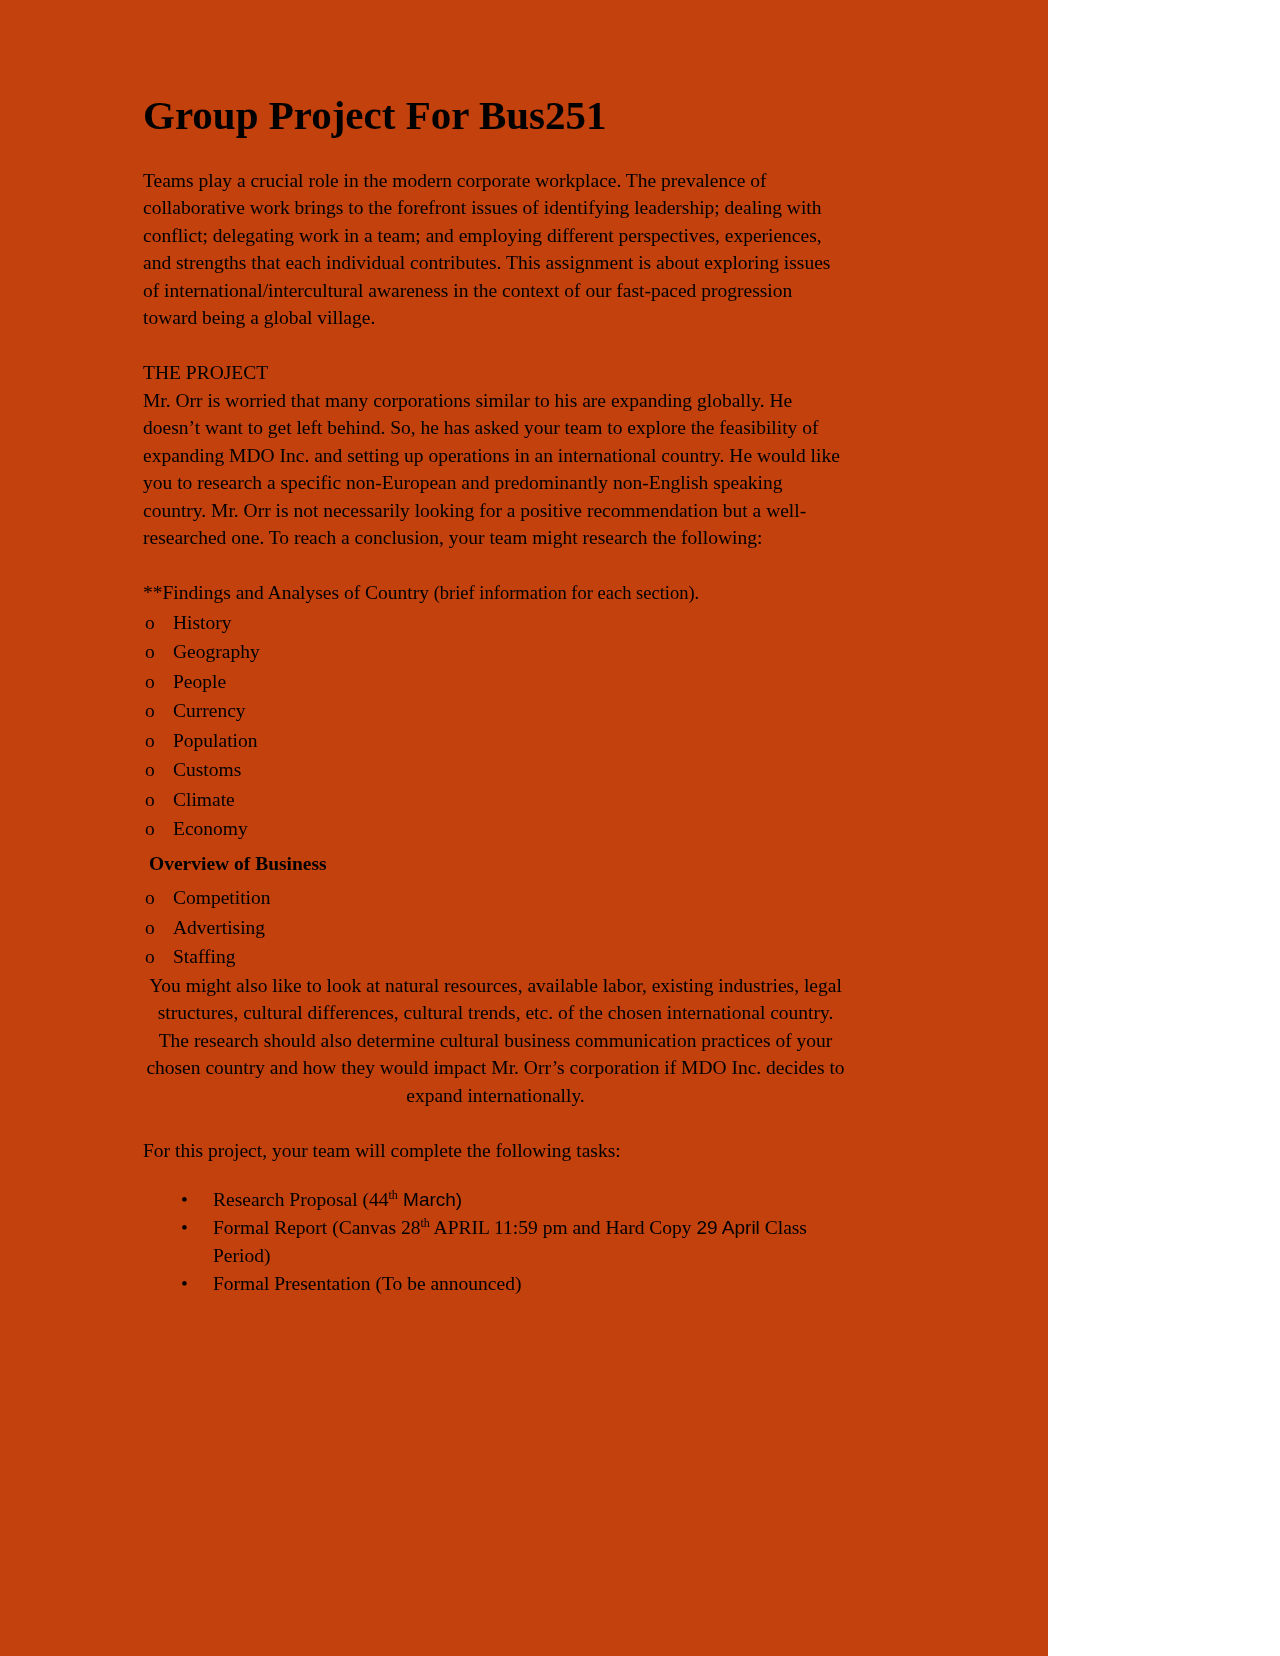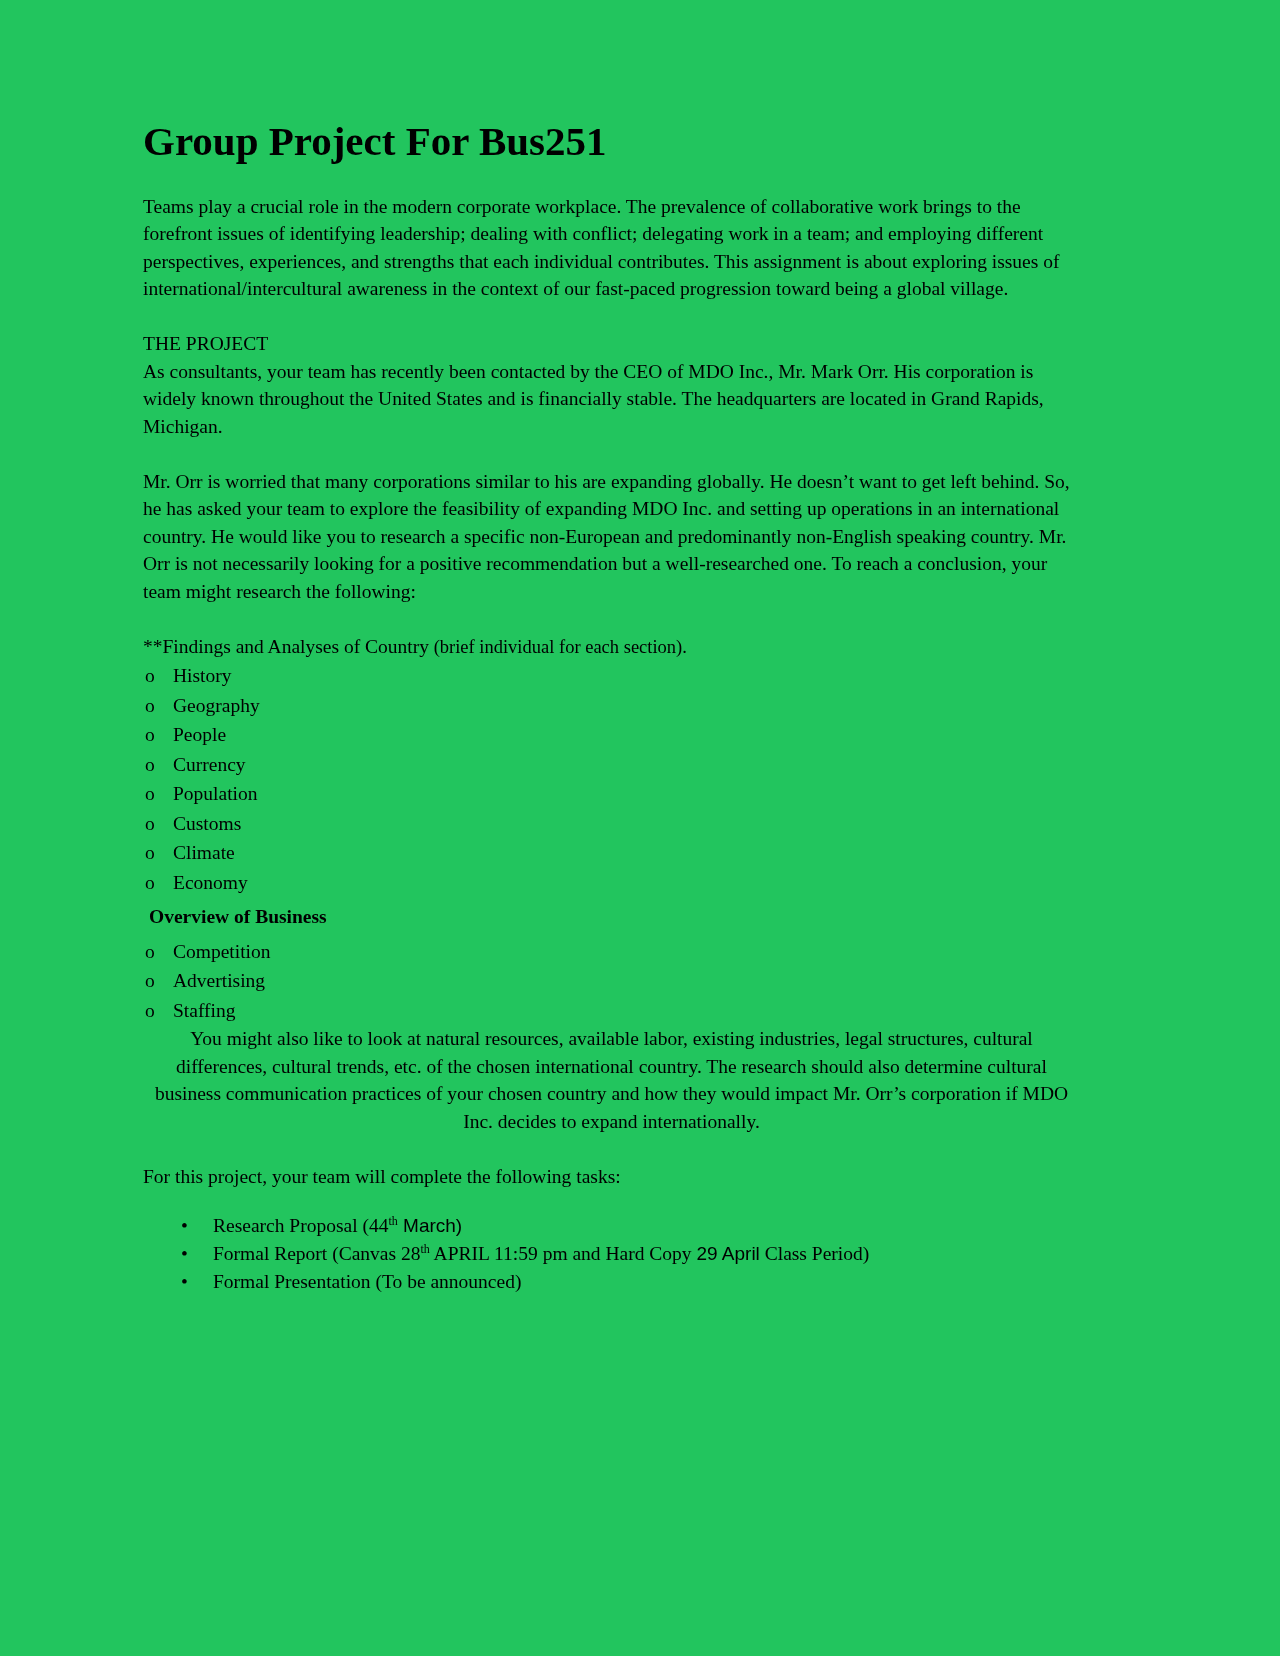--- a/index.html
+++ b/index.html
@@ -2,26 +2,26 @@
 <html><head>
 <meta charset="utf-8">
 <style>
   html, body {
     margin: 0;
     padding: 0;
     background: #ffffff;
   }
   .page {
     position: relative;
-    width: 1280px;
+    width: 1048px;
     height: 1656px;
-    background: #22c55e;
+    background: #c2410c;
     color: #000000;
     box-sizing: border-box;
-    padding: 119px 200px 40px 143px;
+    padding: 93px 200px 40px 143px;
     font-family: "Liberation Serif", serif;
     font-size: 19.5px;
     line-height: 27.5px;
     overflow: hidden;
   }
   .doc-title {
     font-family: "Liberation Serif", serif;
     font-size: 41px;
     line-height: 1.12;
     font-weight: bold;
@@ -101,25 +101,24 @@
 <body>
 
 <div class="page">
 
   <h1 class="doc-title">Group Project For Bus251</h1>
 
   <p class="body-para">Teams play a crucial role in the modern corporate workplace. The prevalence of collaborative work brings to the forefront issues of identifying leadership; dealing with conflict; delegating work in a team; and employing different perspectives, experiences, and strengths that each individual contributes. This assignment is about exploring issues of international/intercultural awareness in the context of our fast-paced progression toward being a global village.</p>
 
   <h2 class="section-heading">THE PROJECT</h2>
 
-  <p class="body-para">As consultants, your team has recently been contacted by the CEO of MDO Inc., Mr. Mark Orr. His corporation is widely known throughout the United States and is financially stable. The headquarters are located in Grand Rapids, Michigan.</p>
 
   <p class="body-para">Mr. Orr is worried that many corporations similar to his are expanding globally. He doesn’t want to get left behind. So, he has asked your team to explore the feasibility of expanding MDO Inc. and setting up operations in an international country. He would like you to research a specific non-European and predominantly non-English speaking country. Mr. Orr is not necessarily looking for a positive recommendation but a well-researched one. To reach a conclusion, your team might research the following:</p>
 
-  <p class="findings-line"><span class="bold-run">**Findings and Analyses of Country</span><span class="note-run"> (brief individual for each section).</span></p>
+  <p class="findings-line"><span class="bold-run">**Findings and Analyses of Country</span><span class="note-run"> (brief information for each section).</span></p>
 
   <ul class="o-list">
     <li><span class="o-bullet">o</span><span>History</span></li>
     <li><span class="o-bullet">o</span><span>Geography</span></li>
     <li><span class="o-bullet">o</span><span>People</span></li>
     <li><span class="o-bullet">o</span><span>Currency</span></li>
     <li><span class="o-bullet">o</span><span>Population</span></li>
     <li><span class="o-bullet">o</span><span>Customs</span></li>
     <li><span class="o-bullet">o</span><span>Climate</span></li>
     <li><span class="o-bullet">o</span><span>Economy</span></li>

